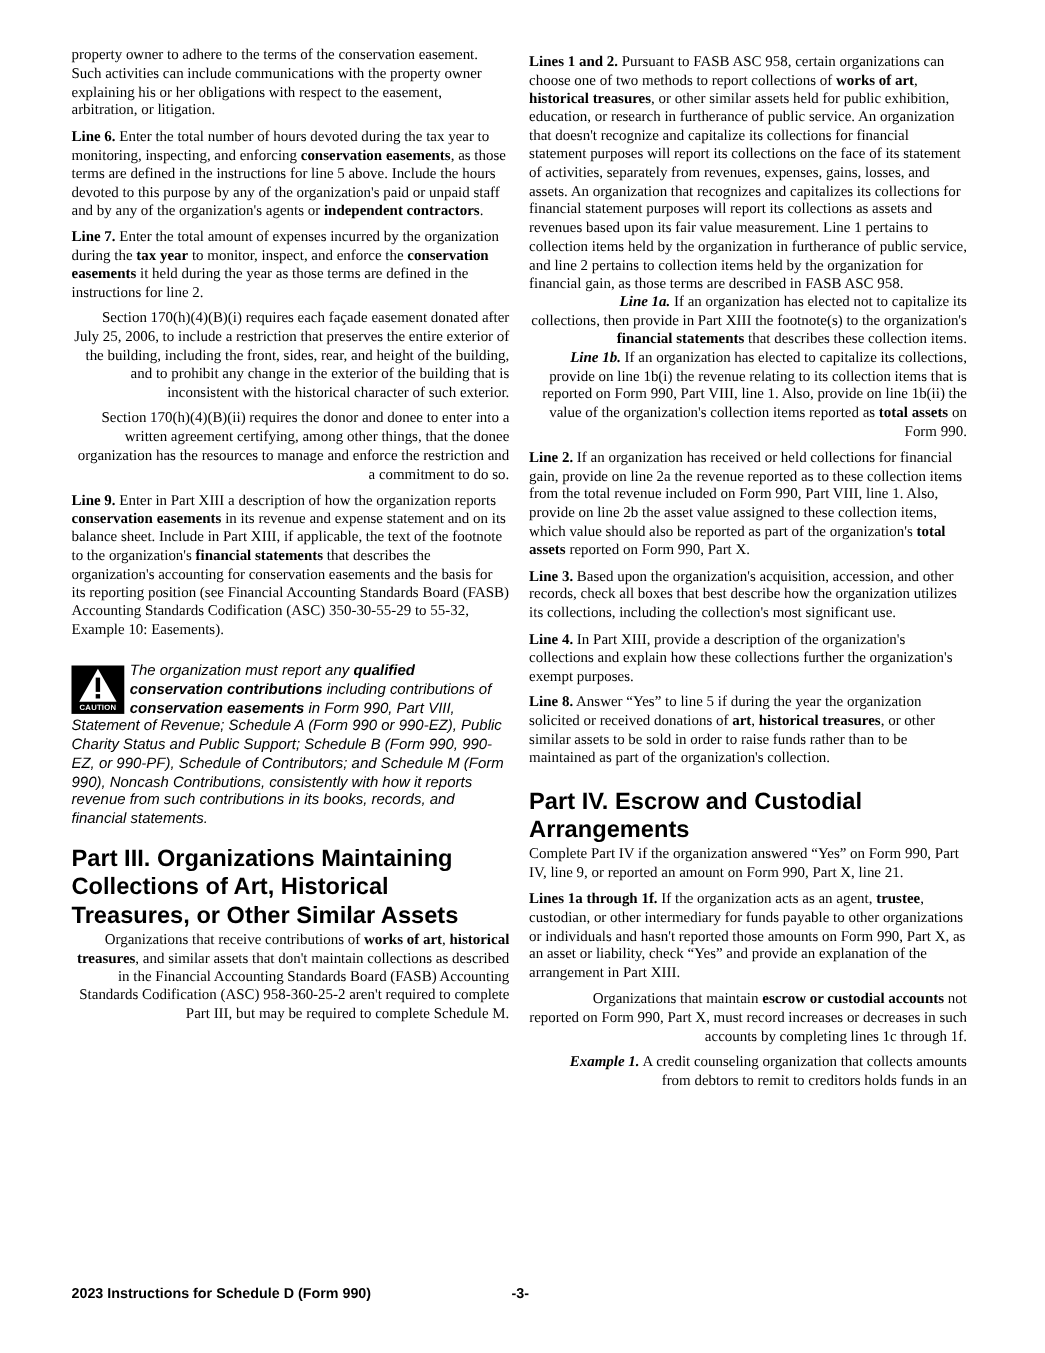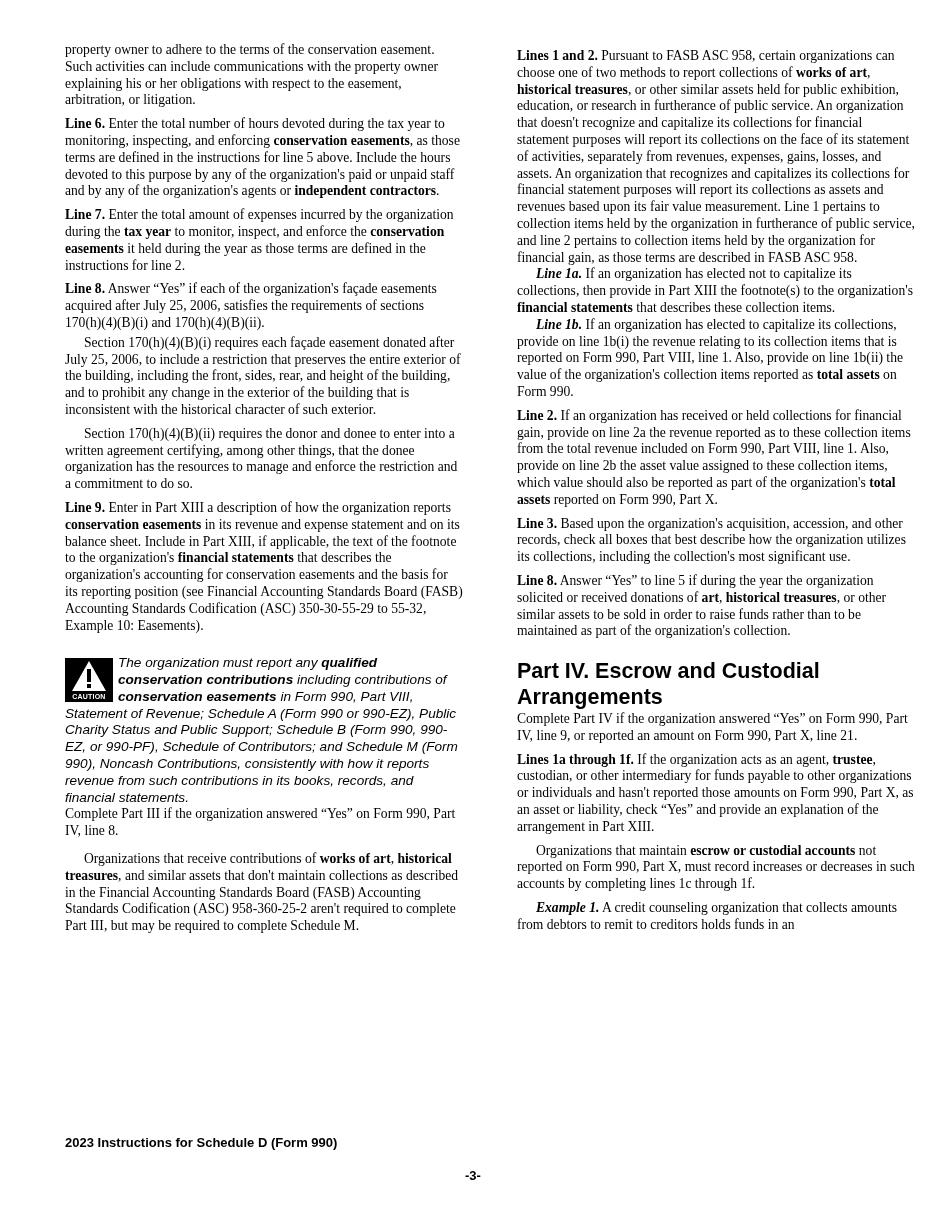--- a/index.html
+++ b/index.html
@@ -1,77 +1,77 @@
 <!DOCTYPE html>
 <html><head>
 <meta charset="utf-8">
 <style>
   html, body { margin: 0; padding: 0; background: #ffffff; }
   body { width: 950px; height: 1230px; position: relative; overflow: hidden;
     font-family: "Liberation Sans", sans-serif; color: #000; }
   .col { position: absolute; top: 42px; width: 398px; font-size: 13.6px; line-height: 16.8px; }
   .col.left { left: 65px; }
-  .col.right { left: 517px; }
+  .col.right { left: 481px; }
   p { margin: 0 0 7px 0; font-family: Liberation Serif, serif; }
-  p.ind { text-indent: 19px; }
+  p.ind { text-indent: 19px; text-align: right; }
   p.tight { margin-bottom: 0; }
   b { font-weight: bold; }
   .caution { position: relative; font-style: italic; margin: 21px 0 0 0; }
   .caution-icon { float: left; width: 48px; height: 44px; margin: 3px 5px 0 0; background: #000;
     position: relative; }
   .caution-icon svg { position: absolute; left: 6px; top: 2px; }
   .caution-icon .ctext { position: absolute; left: 0; right: 0; bottom: 1px; text-align: center;
     color: #fff; font-size: 7px; font-weight: bold; font-style: normal; letter-spacing: 0.2px; line-height: 8px; }
   h2 { font-size: 21.5px; line-height: 26px; font-weight: bold; margin: 14px 0 1px 0; }
-  .footer { position: absolute; top: 1135px; left: 65px; font-size: 13px; font-weight: bold; }
+  .footer { position: absolute; top: 1168px; left: 65px; font-size: 13px; font-weight: bold; }
   .pagenum { position: absolute; top: 1168px; left: 465px; font-size: 13px; font-weight: bold; }
 </style>
 </head>
 <body>
 
 <div class="col left">
   <p>property owner to adhere to the terms of the conservation easement. Such activities can include communications with the property owner explaining his or her obligations with respect to the easement, arbitration, or litigation.</p>
 
   <p><b>Line 6.</b><span> Enter the total number of hours devoted during the tax year to monitoring, inspecting, and enforcing </span><b>conservation easements</b><span>, as those terms are defined in the instructions for line 5 above. Include the hours devoted to this purpose by any of the organization's paid or unpaid staff and by any of the organization's agents or </span><b>independent contractors</b><span>.</span></p>
 
   <p><b>Line 7.</b><span> Enter the total amount of expenses incurred by the organization during the </span><b>tax year</b><span> to monitor, inspect, and enforce the </span><b>conservation easements</b><span> it held during the year as those terms are defined in the instructions for line 2.</span></p>
 
-  <p style="margin-bottom:3px"><b>Line 8.</b><span> Answer “Yes” if each of the organization's façade easements acquired after July 25, 2006, satisfies the requirements of sections 170(h)(4)(B)(i) and 170(h)(4)(B)(ii).</span></p>
   <p class="ind">Section 170(h)(4)(B)(i) requires each façade easement donated after July 25, 2006, to include a restriction that preserves the entire exterior of the building, including the front, sides, rear, and height of the building, and to prohibit any change in the exterior of the building that is inconsistent with the historical character of such exterior.</p>
   <p class="ind">Section 170(h)(4)(B)(ii) requires the donor and donee to enter into a written agreement certifying, among other things, that the donee organization has the resources to manage and enforce the restriction and a commitment to do so.</p>
 
   <p><b>Line 9.</b><span> Enter in Part XIII a description of how the organization reports </span><b>conservation easements</b><span> in its revenue and expense statement and on its balance sheet. Include in Part XIII, if applicable, the text of the footnote to the organization's </span><b>financial statements</b><span> that describes the organization's accounting for conservation easements and the basis for its reporting position (see Financial Accounting Standards Board (FASB) Accounting Standards Codification (ASC) 350-30-55-29 to 55-32, Example 10: Easements).</span></p>
 
   <div class="caution">
     <div class="caution-icon">
       <svg width="36" height="32" viewBox="0 0 36 32">
         <polygon points="18,1 35,31 1,31" fill="#fff"></polygon>
         <rect x="16" y="9" width="4" height="13" fill="#000"></rect>
         <rect x="16" y="24" width="4" height="4" fill="#000"></rect>
       </svg>
       <div class="ctext">CAUTION</div>
     </div>
     <span>The organization must report any </span><b>qualified conservation contributions</b><span> including contributions of </span><b>conservation easements</b><span> in Form 990, Part VIII, Statement of Revenue; Schedule A (Form 990 or 990-EZ), Public Charity Status and Public Support; Schedule B (Form 990, 990-EZ, or 990-PF), Schedule of Contributors; and Schedule M (Form 990), Noncash Contributions, consistently with how it reports revenue from such contributions in its books, records, and financial statements.</span>
   </div>
 
-  <p style="margin-bottom:11px">Complete Part III if the organization answered “Yes” on Form 990, Part IV, line 8.</p>
+  <h2>Part III. Organizations Maintaining Collections of Art, Historical Treasures, or Other Similar Assets</h2>
   <p class="ind"><span>Organizations that receive contributions of </span><b>works of art</b><span>, </span><b>historical treasures</b><span>, and similar assets that don't maintain collections as described in the Financial Accounting Standards Board (FASB) Accounting Standards Codification (ASC) 958-360-25-2 aren't required to complete Part III, but may be required to complete Schedule M.</span></p>
 </div>
 
 <div class="col right" style="top:48px">
   <p class="tight"><b>Lines 1 and 2.</b><span> Pursuant to FASB ASC 958, certain organizations can choose one of two methods to report collections of </span><b>works of art</b><span>, </span><b>historical treasures</b><span>, or other similar assets held for public exhibition, education, or research in furtherance of public service. An organization that doesn't recognize and capitalize its collections for financial statement purposes will report its collections on the face of its statement of activities, separately from revenues, expenses, gains, losses, and assets. An organization that recognizes and capitalizes its collections for financial statement purposes will report its collections as assets and revenues based upon its fair value measurement. Line 1 pertains to collection items held by the organization in furtherance of public service, and line 2 pertains to collection items held by the organization for financial gain, as those terms are described in FASB ASC 958.</span></p>
 
   <p class="ind tight"><b><i>Line 1a.</i></b><span> If an organization has elected not to capitalize its collections, then provide in Part XIII the footnote(s) to the organization's </span><b>financial statements</b><span> that describes these collection items.</span></p>
 
   <p class="ind"><b><i>Line 1b.</i></b><span> If an organization has elected to capitalize its collections, provide on line 1b(i) the revenue relating to its collection items that is reported on Form 990, Part VIII, line 1. Also, provide on line 1b(ii) the value of the organization's collection items reported as </span><b>total assets</b><span> on Form 990.</span></p>
 
   <p><b>Line 2.</b><span> If an organization has received or held collections for financial gain, provide on line 2a the revenue reported as to these collection items from the total revenue included on Form 990, Part VIII, line 1. Also, provide on line 2b the asset value assigned to these collection items, which value should also be reported as part of the organization's </span><b>total assets</b><span> reported on Form 990, Part X.</span></p>
 
   <p><b>Line 3.</b><span> Based upon the organization's acquisition, accession, and other records, check all boxes that best describe how the organization utilizes its collections, including the collection's most significant use.</span></p>
 
+  <p><b>Line 4.</b><span> In Part XIII, provide a description of the organization's collections and explain how these collections further the organization's exempt purposes.</span></p>
 
   <p><b>Line 8.</b><span> Answer “Yes” to line 5 if during the year the organization solicited or received donations of </span><b>art</b><span>, </span><b>historical treasures</b><span>, or other similar assets to be sold in order to raise funds rather than to be maintained as part of the organization's collection.</span></p>
 
   <h2 style="margin-top:18px">Part IV. Escrow and Custodial Arrangements</h2>
   <p>Complete Part IV if the organization answered “Yes” on Form 990, Part IV, line 9, or reported an amount on Form 990, Part X, line 21.</p>
 
   <p style=""><b>Lines 1a through 1f.</b><span> If the organization acts as an agent, </span><b>trustee</b><span>, custodian, or other intermediary for funds payable to other organizations or individuals and hasn't reported those amounts on Form 990, Part X, as an asset or liability, check “Yes” and provide an explanation of the arrangement in Part XIII.</span></p>
 
   <p class="ind"><span>Organizations that maintain </span><b>escrow or custodial accounts</b><span> not reported on Form 990, Part X, must record increases or decreases in such accounts by completing lines 1c through 1f.</span></p>
 

